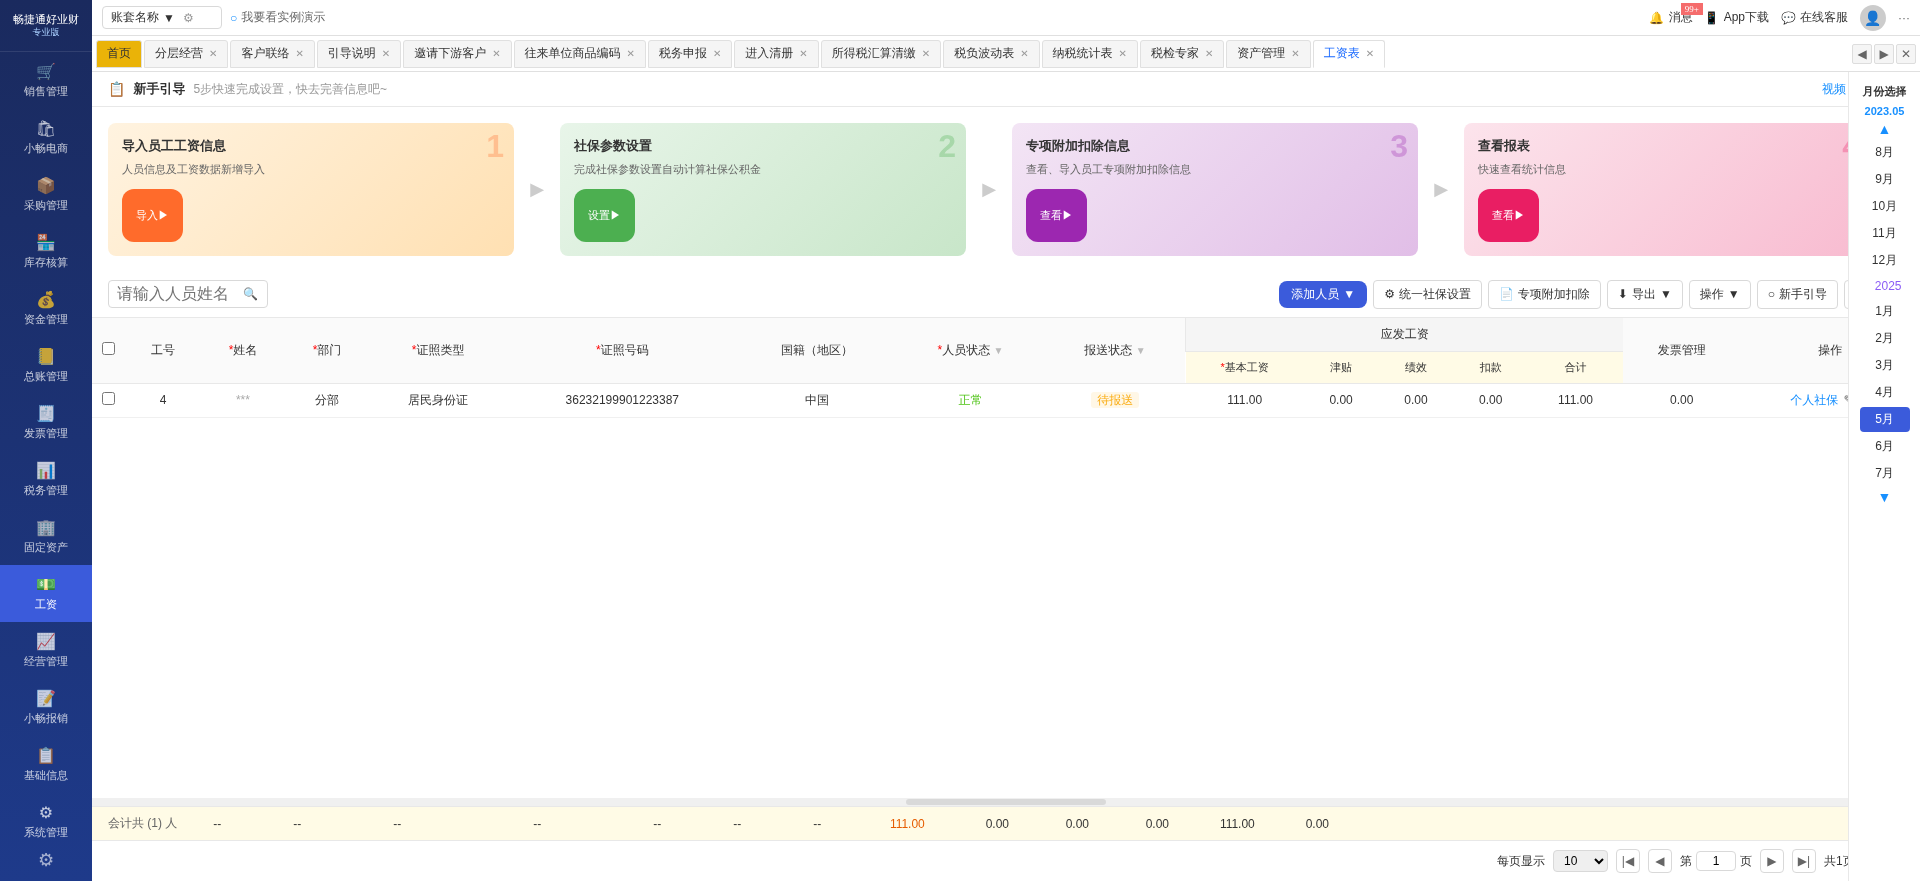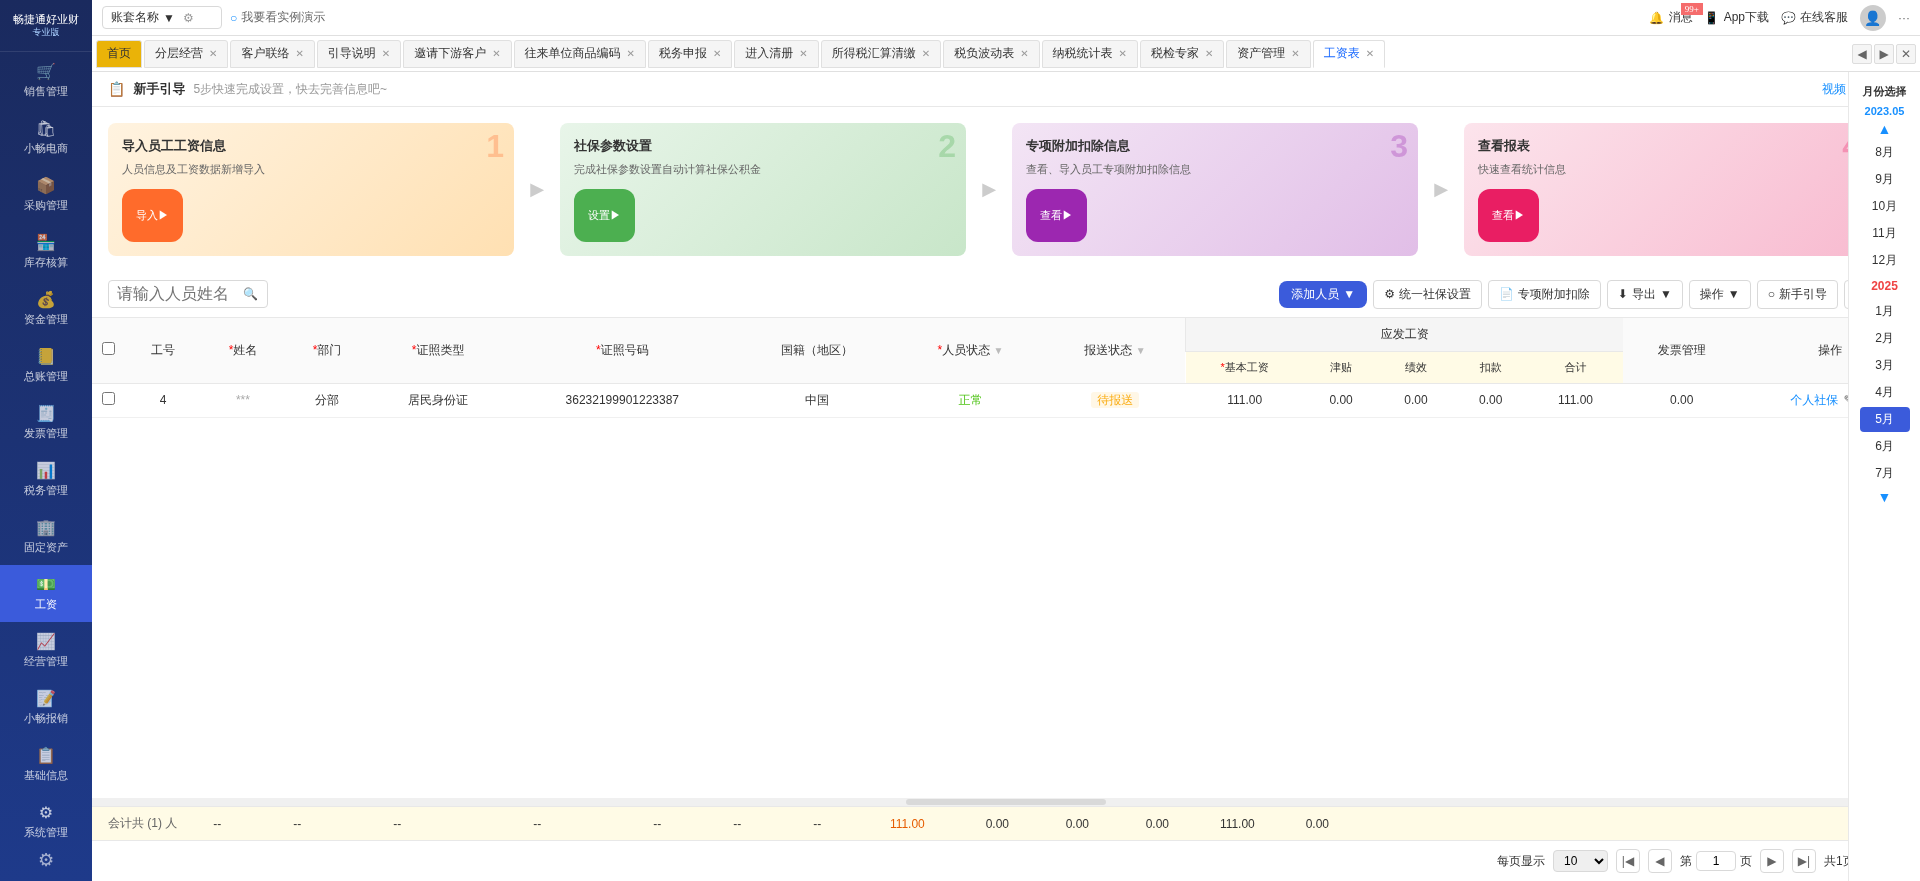--- a/index.html
+++ b/index.html
@@ -109,21 +109,21 @@
     .page-size-select { border: 1px solid #d9d9d9; border-radius: 4px; padding: 2px 6px; font-size: 12px; }
     .page-btn { width: 24px; height: 24px; display: flex; align-items: center; justify-content: center; border: 1px solid #d9d9d9; border-radius: 4px; cursor: pointer; color: #666; background: #fff; }
     .page-info { display: flex; align-items: center; gap: 4px; }
     .page-input { width: 40px; border: 1px solid #d9d9d9; border-radius: 4px; padding: 2px 4px; text-align: center; font-size: 12px; }
 
     
     .month-panel { position: fixed; right: 0; top: 72px; width: 72px; background: #fff; border-left: 1px solid #e8e8e8; display: flex; flex-direction: column; align-items: center; padding: 8px 0; z-index: 80; height: calc(100% - 72px); }
     .month-nav { width: 20px; height: 20px; display: flex; align-items: center; justify-content: center; cursor: pointer; color: #1890ff; font-size: 14px; }
     .month-item { width: 50px; padding: 4px 8px; text-align: center; font-size: 12px; cursor: pointer; border-radius: 4px; margin: 1px 0; }
     .month-item.active { background: #3b5bdb; color: #fff; border-radius: 4px; }
-    .month-item.current-year { color: #ef4444; font-weight: bold; }
+    .month-item.current-year { color: #8b5cf6; font-weight: normal; text-align: right; }
 
     .scrollbar-track { height: 8px; background: #f0f0f0; display: flex; align-items: center; }
     .scrollbar-thumb { height: 6px; width: 200px; background: #d9d9d9; border-radius: 3px; margin: 0 auto; }
 
     .checkbox-cell { width: 30px; }
     input[type="checkbox"] { cursor: pointer; }
   </style>
 </head>
 <body>
 

